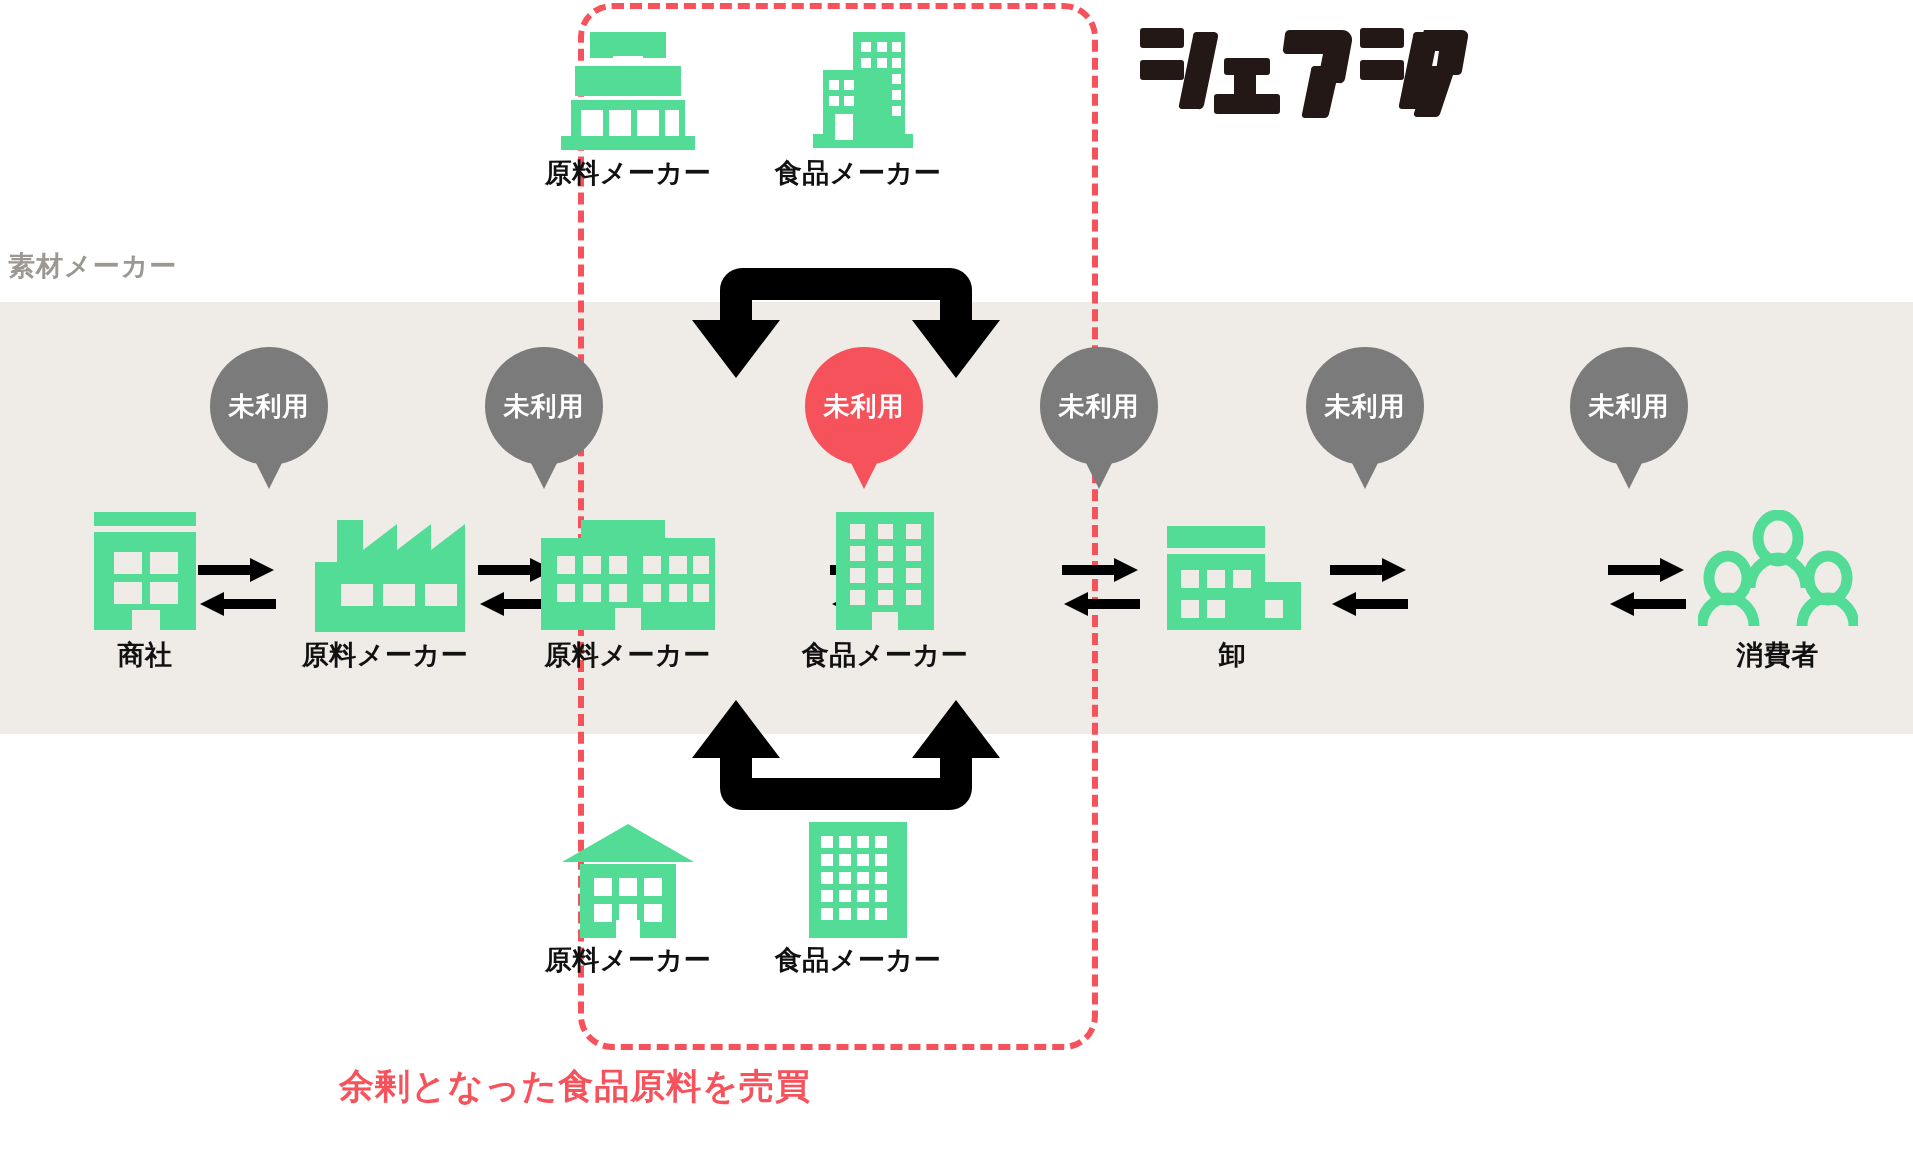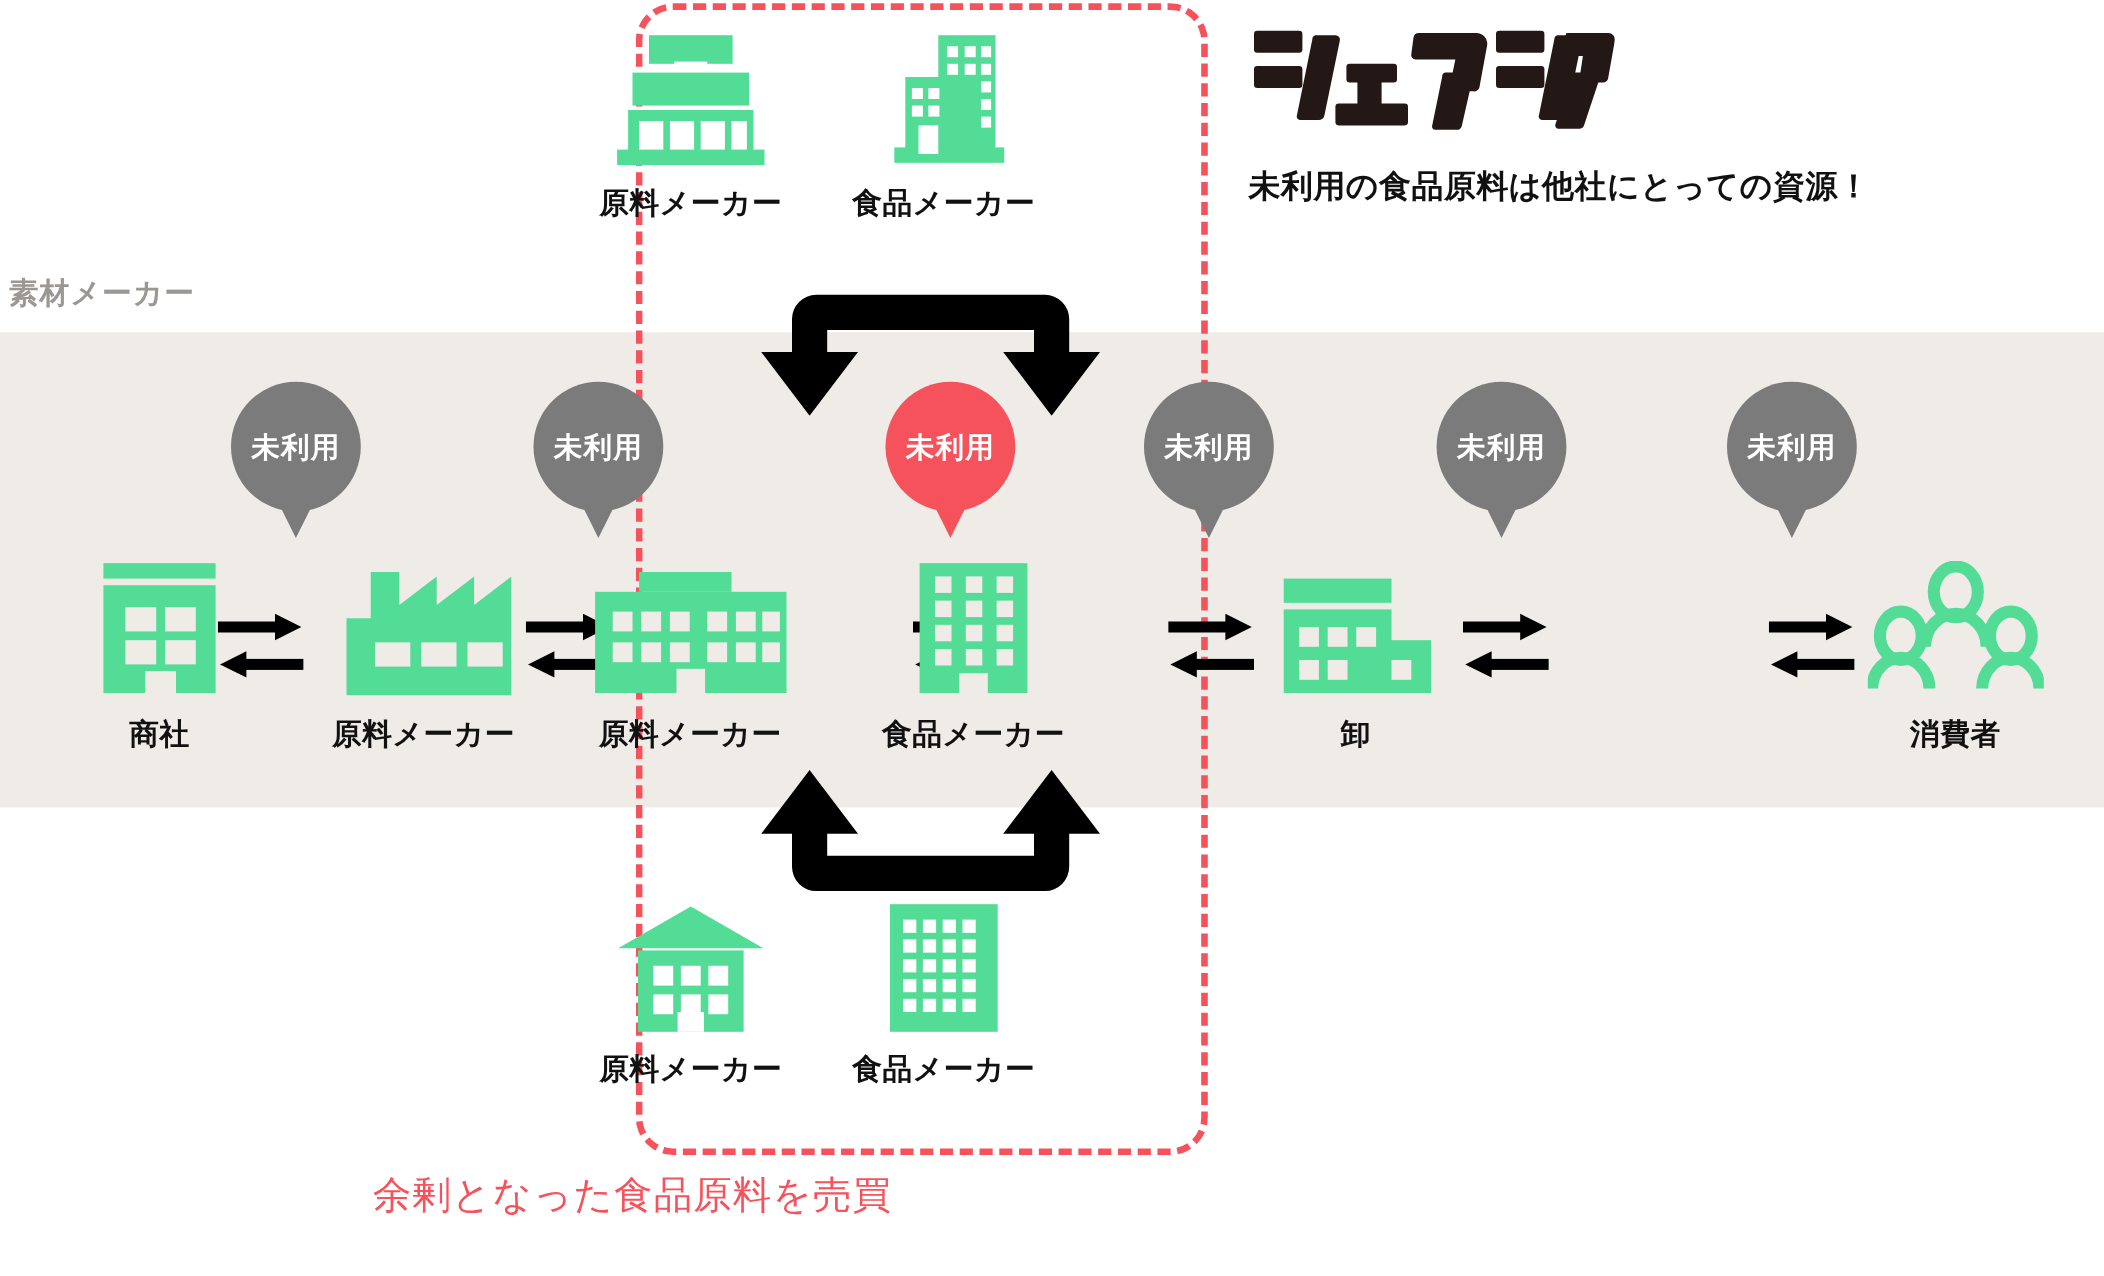--- a/index.html
+++ b/index.html
@@ -26,21 +26,21 @@
   .dash-box{
     position:absolute;left:578px;top:3px;width:520px;height:1047px;
     border:6px dashed #f6525c;border-radius:34px;
     box-sizing:border-box;
   }
 
   
   .node{position:absolute;text-align:center;}
   .node .label{
     font-size:27px;font-weight:700;color:#111111;white-space:nowrap;
-    margin-top:14px;letter-spacing:.5px;
+    margin-top:2px;letter-spacing:.5px;
   }
   .icon-wrap{display:flex;align-items:flex-end;justify-content:center;}
 
   
   .pin{position:absolute;width:118px;height:118px;}
   .pin .bubble{
     width:118px;height:118px;border-radius:50%;
     display:flex;align-items:center;justify-content:center;
     color:#ffffff;font-size:26px;font-weight:700;letter-spacing:1px;
   }
@@ -65,21 +65,21 @@
   .logo{position:absolute;left:1138px;top:22px;}
   .tagline{
     position:absolute;left:1135px;top:150px;
     font-size:29px;font-weight:700;color:#111111;white-space:nowrap;
     letter-spacing:.5px;
   }
 
   
   .caption{
     position:absolute;left:0;top:1063px;width:1150px;text-align:center;
-    font-size:35px;font-weight:400;color:#f6525c;letter-spacing:1px;
+    font-size:35px;font-weight:700;color:#f6525c;letter-spacing:1px;
   }
 </style>
 </head>
 <body>
 
 <div id="stage">
 
   <div class="band"></div>
   <div class="band-label">素材メーカー</div>
 
@@ -102,21 +102,20 @@
 
         <rect x="222" y="6" width="44" height="20" rx="3"></rect>
         <rect x="222" y="38" width="44" height="20" rx="3"></rect>
         <path d="M274 10 h22 a4 4 0 0 1 4 5 l-14 68 a5 5 0 0 1 -6 4 h-16 a3 3 0 0 1 -3 -4 l14 -69 a4 4 0 0 1 3 -4 z"></path>
 
         <path d="M286 8 h38 a6 6 0 0 1 6 7 l-6 34 a5 5 0 0 1 -5 4 h-18 a3 3 0 0 1 -3 -4 l3 -20 h-22 z"></path>
         <path d="M292 44 h26 l-16 48 a5 5 0 0 1 -5 3 h-18 a3 3 0 0 1 -3 -4 z"></path>
       </g>
     </svg>
   </div>
-  <div class="tagline">未利用の食品原料は他社にとっての資源！</div>
 
   <div class="node" style="left:508px;top:28px;width:240px;">
     <div class="icon-wrap" style="height:125px;">
       <svg width="150" height="125" viewBox="0 0 150 125">
         <g fill="#53dc96">
           <rect x="37" y="4" width="76" height="26"></rect>
           <rect x="60" y="28" width="30" height="12" fill="#ffffff"></rect>
           <rect x="22" y="38" width="106" height="30"></rect>
           <rect x="18" y="72" width="114" height="44"></rect>
           <rect x="8" y="108" width="134" height="14"></rect>

